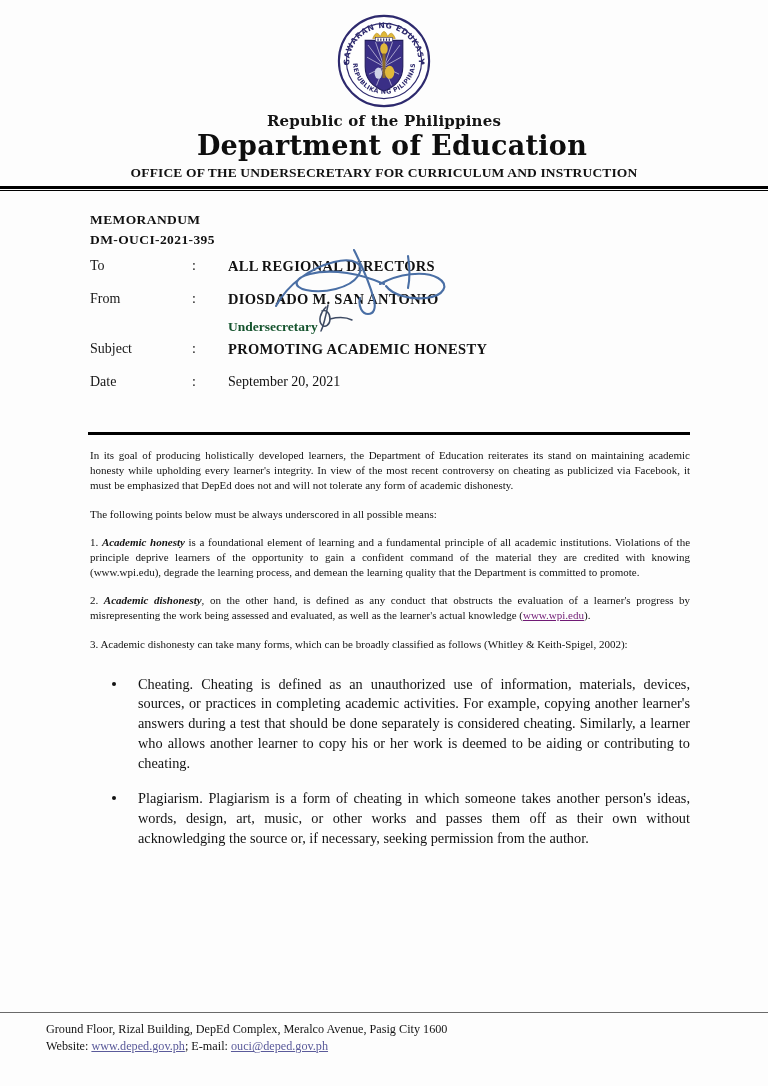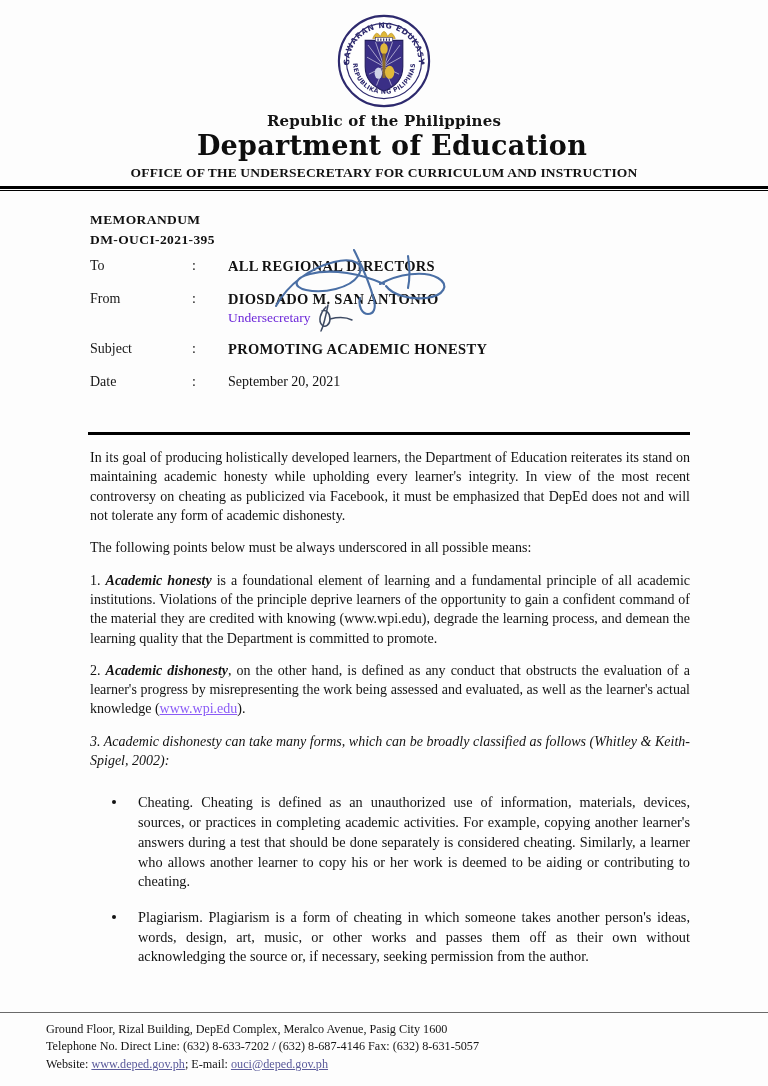--- a/index.html
+++ b/index.html
@@ -121,23 +121,24 @@
     color: #111111;
   }
   .mr-value.bold {
     font-weight: 700;
     letter-spacing: 0.3px;
     font-size: 14.5px;
   }
   .mr-sub {
     position: absolute;
     left: 138px;
-    top: 19px;
+    top: 28px;
     font-size: 13.5px;
-    color: #6d28d9;
+    color: #14532d;
+    font-weight: bold;
   }
 
   
   .signature {
     position: absolute;
     left: 168px;
     top: -47px;
     width: 230px;
     height: 80px;
     pointer-events: none;
@@ -162,35 +163,35 @@
   }
 
   
   .body-area {
     position: absolute;
     left: 90px;
     top: 448px;
     width: 600px;
   }
   .para {
-    font-size: 14px;
+    font-size: 11px;
     line-height: 1.38;
     text-align: justify;
     margin: 0 0 13px 0;
     color: #121212;
     font-family: "Liberation Serif", "DejaVu Serif", serif;
   }
-  .para.tight { margin-bottom: 23px; font-style: italic; }
+  .para.tight { margin-bottom: 23px; }
   b.bi {
     font-weight: 700;
     font-style: italic;
   }
   .ulink {
     text-decoration: underline;
-    color: #8b5cf6;
+    color: #701a75;
   }
   ul.bullets {
     margin: 14px 0 0 0;
     padding: 0;
     list-style: none;
   }
   ul.bullets > li {
     position: relative;
     padding-left: 48px;
     margin-bottom: 16px;
@@ -388,17 +389,16 @@
       <span class="dot"></span>
       <span class="btext">Plagiarism. Plagiarism is a form of cheating in which someone takes another person's ideas, words, design, art, music, or other works and passes them off as their own without acknowledging the source or, if necessary, seeking permission from the author.</span>
     </li>
   </ul>
 </div>
 
 <div class="footer-rule"></div>
 
 <div class="footer">
   <div>Ground Floor, Rizal Building, DepEd Complex, Meralco Avenue, Pasig City 1600</div>
-  <div>Telephone No. Direct Line: (632) 8-633-7202 / (632) 8-687-4146 Fax: (632) 8-631-5057</div>
   <div>
     <span>Website: </span><span class="flink">www.deped.gov.ph</span><span>; E-mail: </span><span class="flink">ouci@deped.gov.ph</span>
   </div>
 </div>
 
 </body></html>

